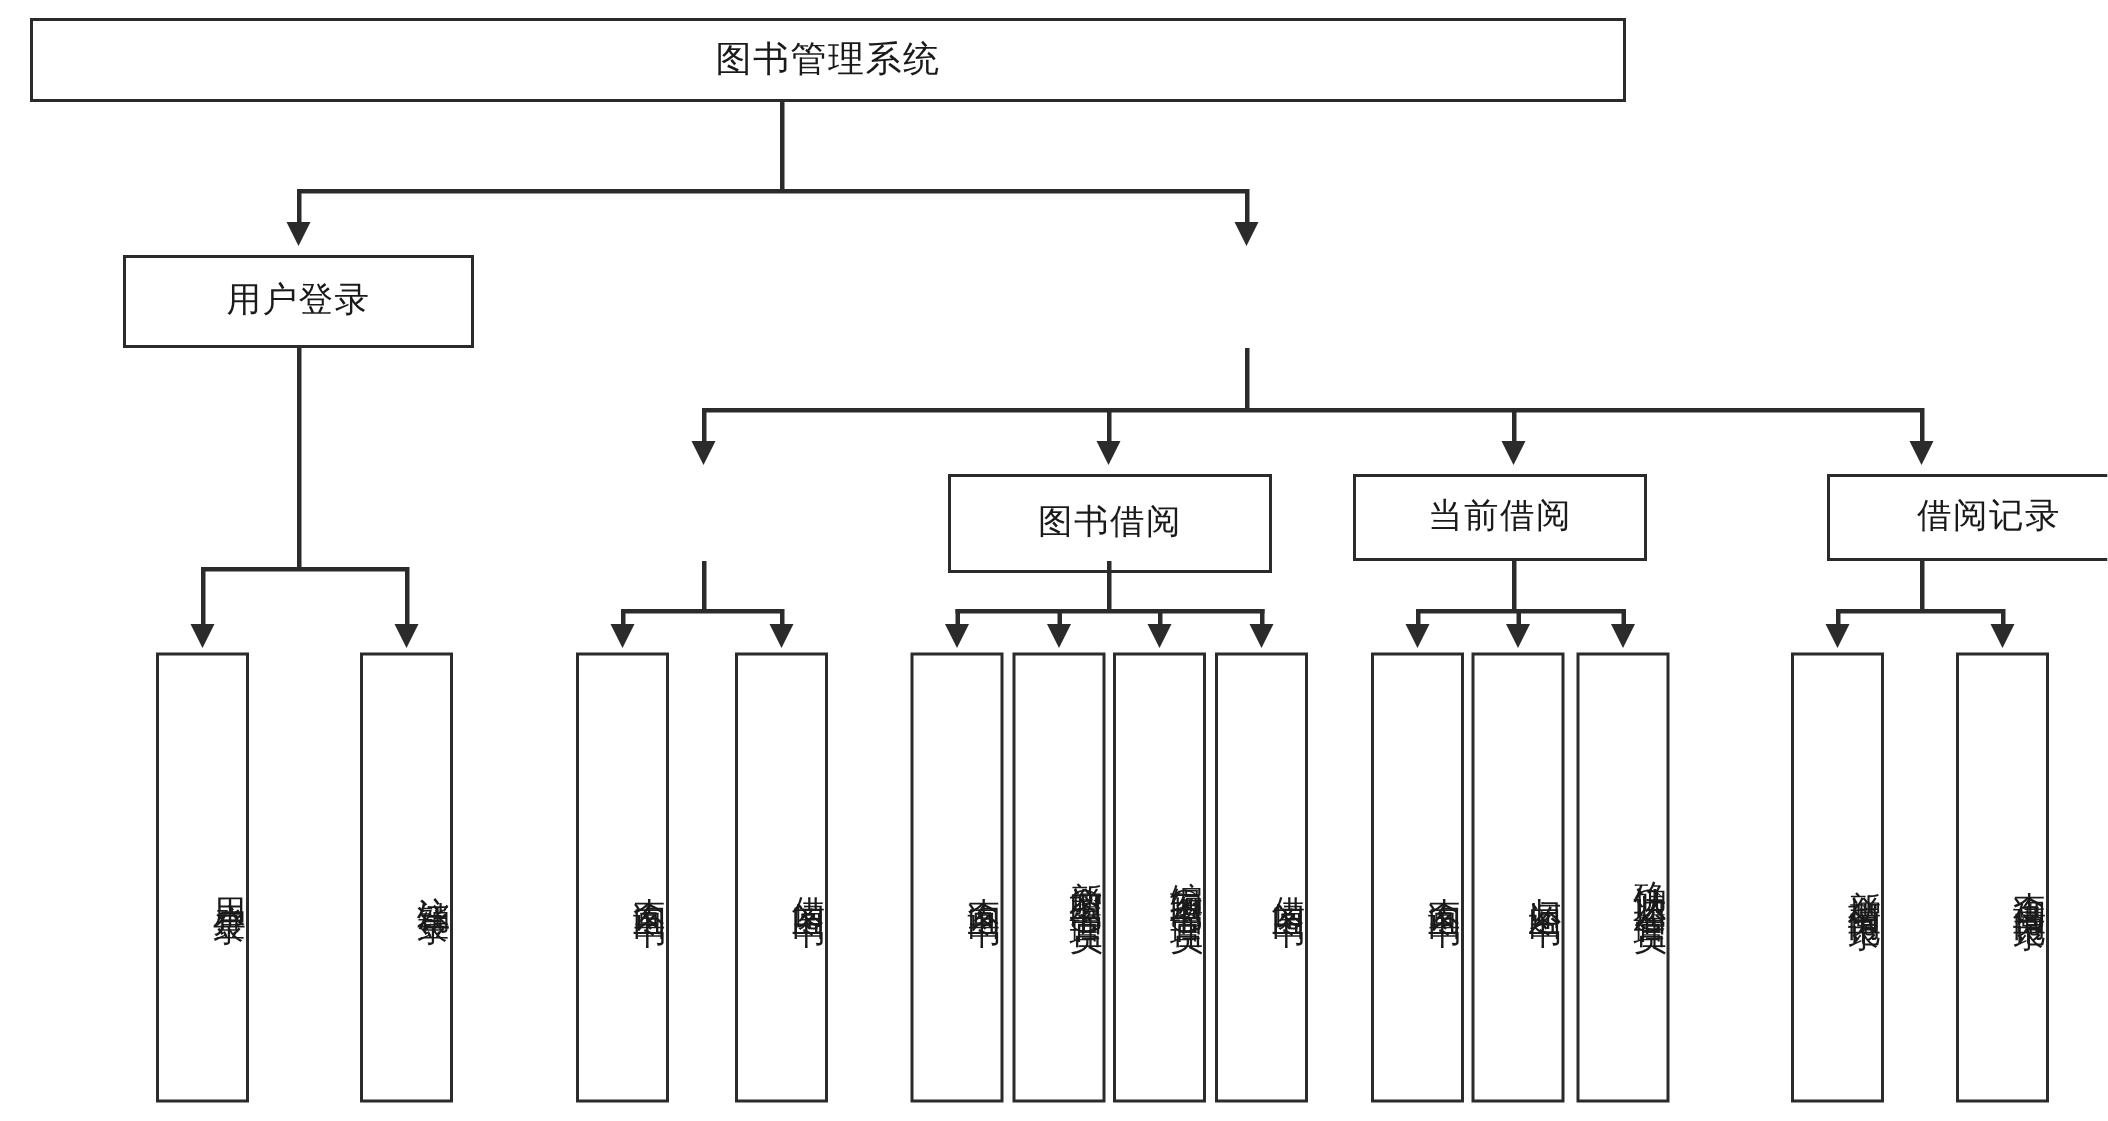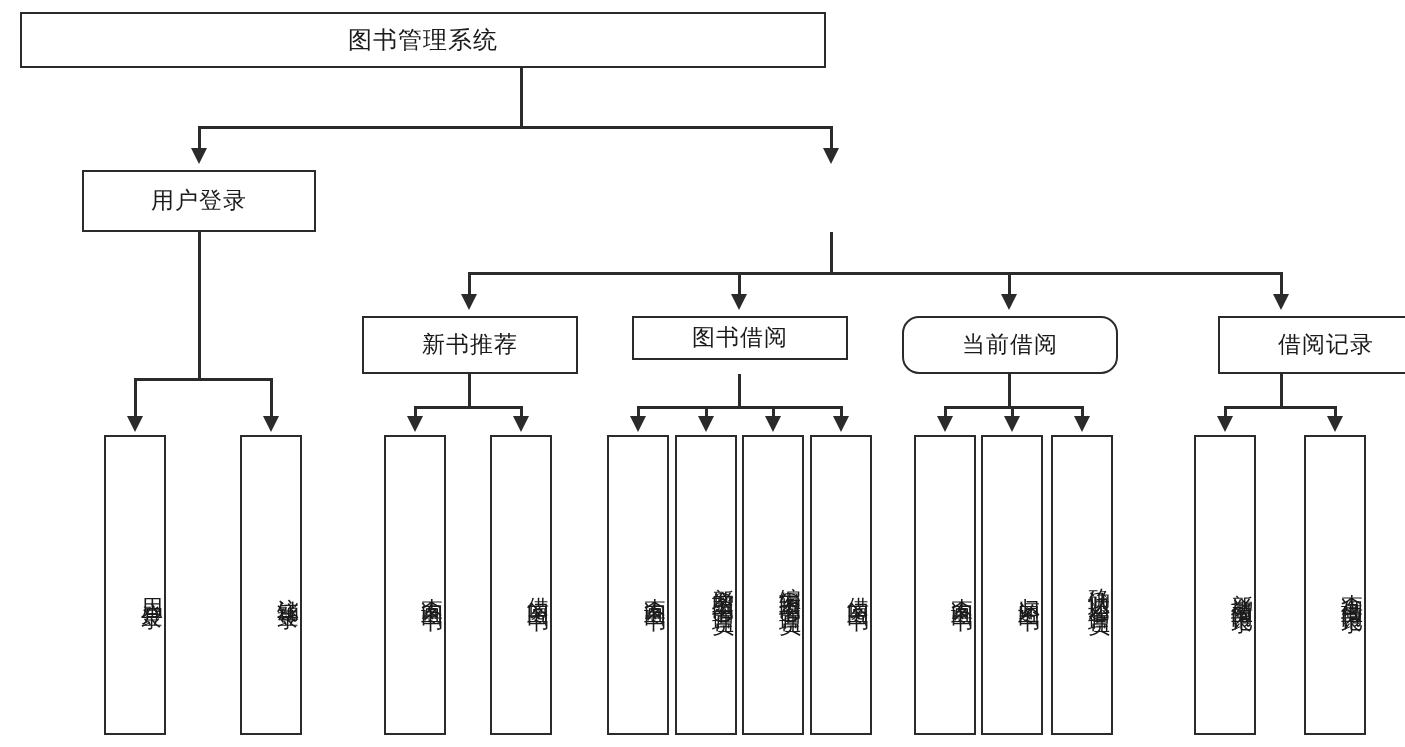--- a/index.html
+++ b/index.html
@@ -73,21 +73,21 @@
     font-size: 17px;
     letter-spacing: 0.5px;
     white-space: nowrap;
   }
 </style>
 </head>
 <body>
 
 <div id="canvas">
 
-  <div class="node horiz root" style="left:20px; top:12px; width:806px; height:56px;font-family:Liberation Serif, serif;">
+  <div class="node horiz root" style="left:20px; top:12px; width:1064px; height:56px;font-family:Liberation Serif, serif;">
     <span>图书管理系统</span>
   </div>
 
   <div class="vline" style="left:520px; top:68px; height:60px;"></div>
 
   <div class="hline" style="left:198px; top:126px; width:634px;"></div>
   <div class="vline" style="left:198px; top:126px; height:22px;"></div>
   <div class="vline" style="left:830px; top:126px; height:22px;"></div>
   <div class="arrow" style="left:191px; top:148px;"></div>
   <div class="arrow" style="left:823px; top:148px;"></div>
@@ -108,29 +108,26 @@
   <div class="hline" style="left:468px; top:272px; width:814px;"></div>
   <div class="vline" style="left:468px; top:272px; height:22px;"></div>
   <div class="vline" style="left:738px; top:272px; height:22px;"></div>
   <div class="vline" style="left:1008px; top:272px; height:22px;"></div>
   <div class="vline" style="left:1280px; top:272px; height:22px;"></div>
   <div class="arrow" style="left:461px; top:294px;"></div>
   <div class="arrow" style="left:731px; top:294px;"></div>
   <div class="arrow" style="left:1001px; top:294px;"></div>
   <div class="arrow" style="left:1273px; top:294px;"></div>
 
-  <div class="node horiz" style="left:362px; top:316px; width:216px; height:58px;">
-    <span>新书推荐</span>
-  </div>
-
-  <div class="node horiz" style="left:632px; top:316px; width:216px; height:44px;">
+
+  <div class="node horiz" style="left:632px; top:316px; width:216px; height:66px;">
     <span>图书借阅</span>
   </div>
 
-  <div class="node horiz" style="left:902px; top:316px; width:216px; height:58px;border-radius:17px;">
+  <div class="node horiz" style="left:902px; top:316px; width:196px; height:58px;">
     <span>当前借阅</span>
   </div>
 
   <div class="node horiz" style="left:1172px; top:316px; width:216px; height:58px;margin-left:46px;">
     <span>借阅记录</span>
   </div>
 
   <div class="vline" style="left:468px; top:374px; height:34px;"></div>
   <div class="hline" style="left:414px; top:406px; width:108px;"></div>
   <div class="vline" style="left:414px; top:406px; height:10px;"></div>

